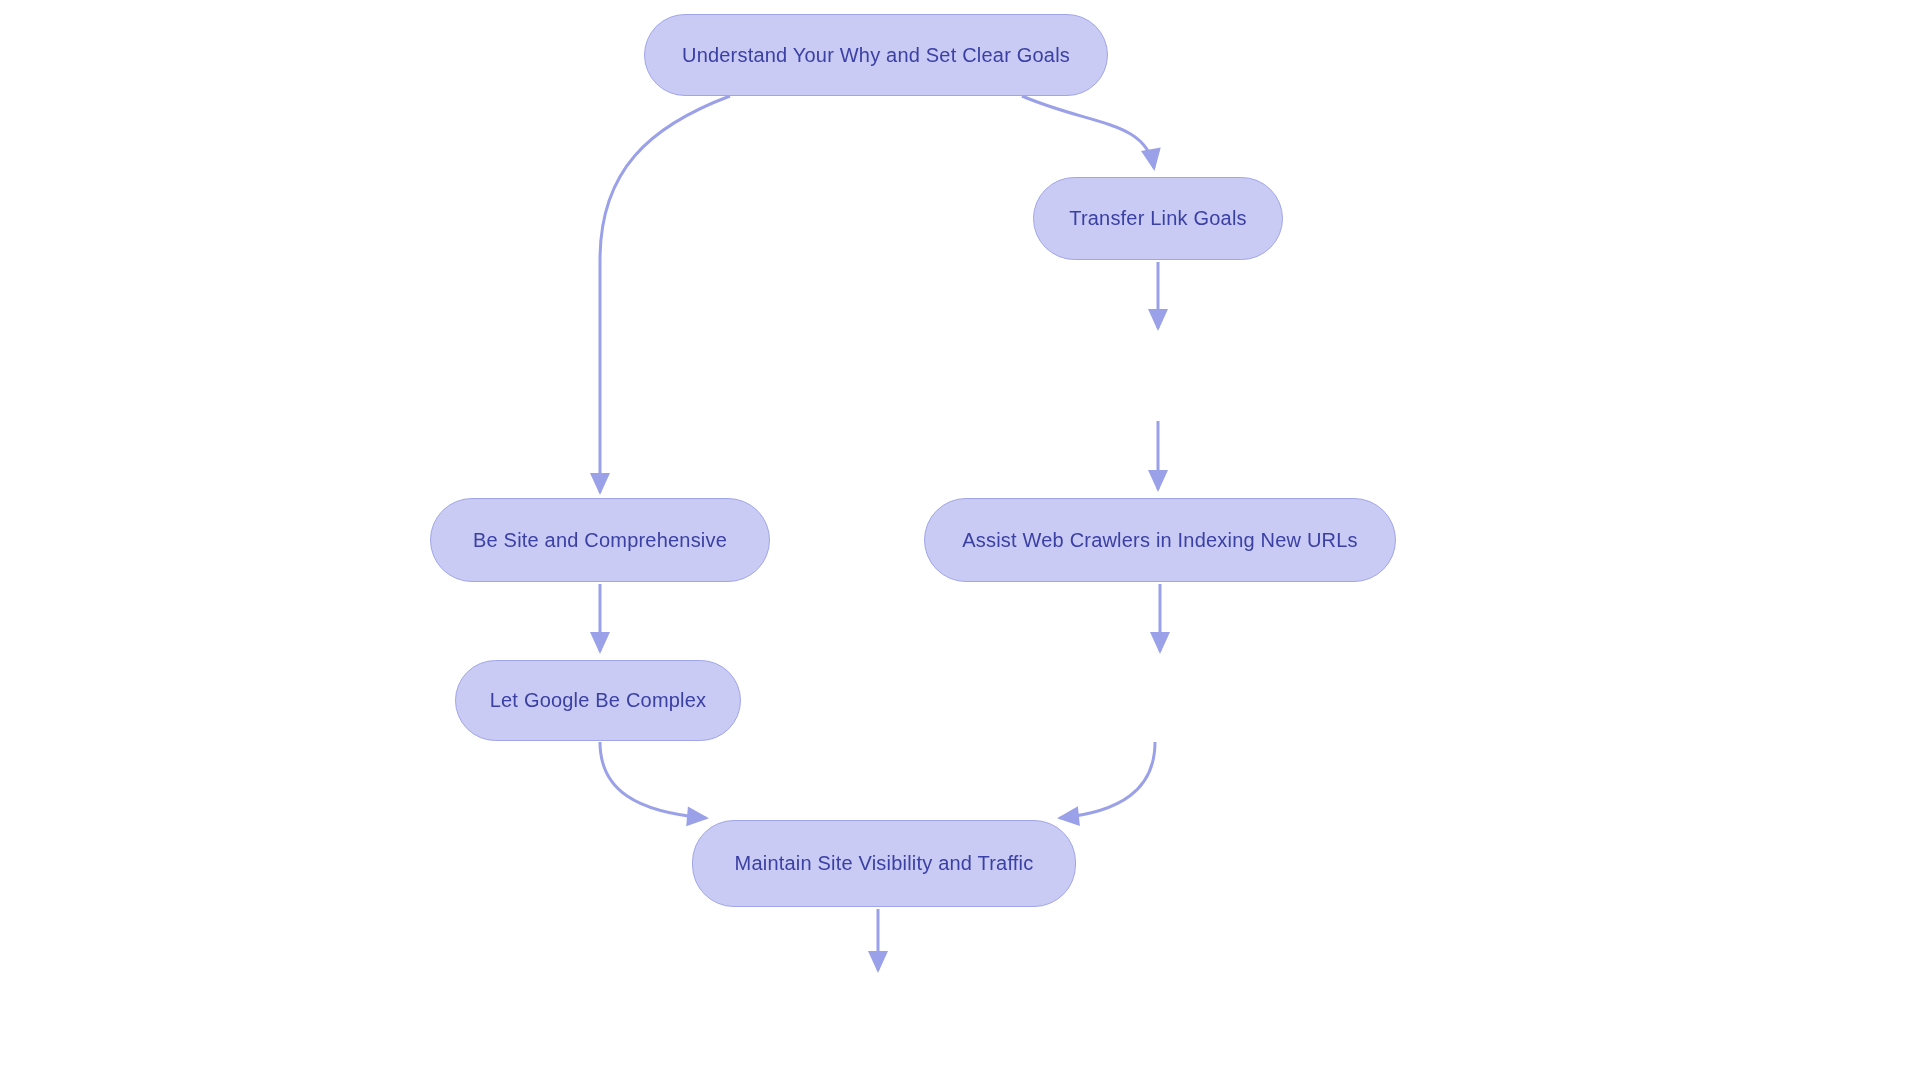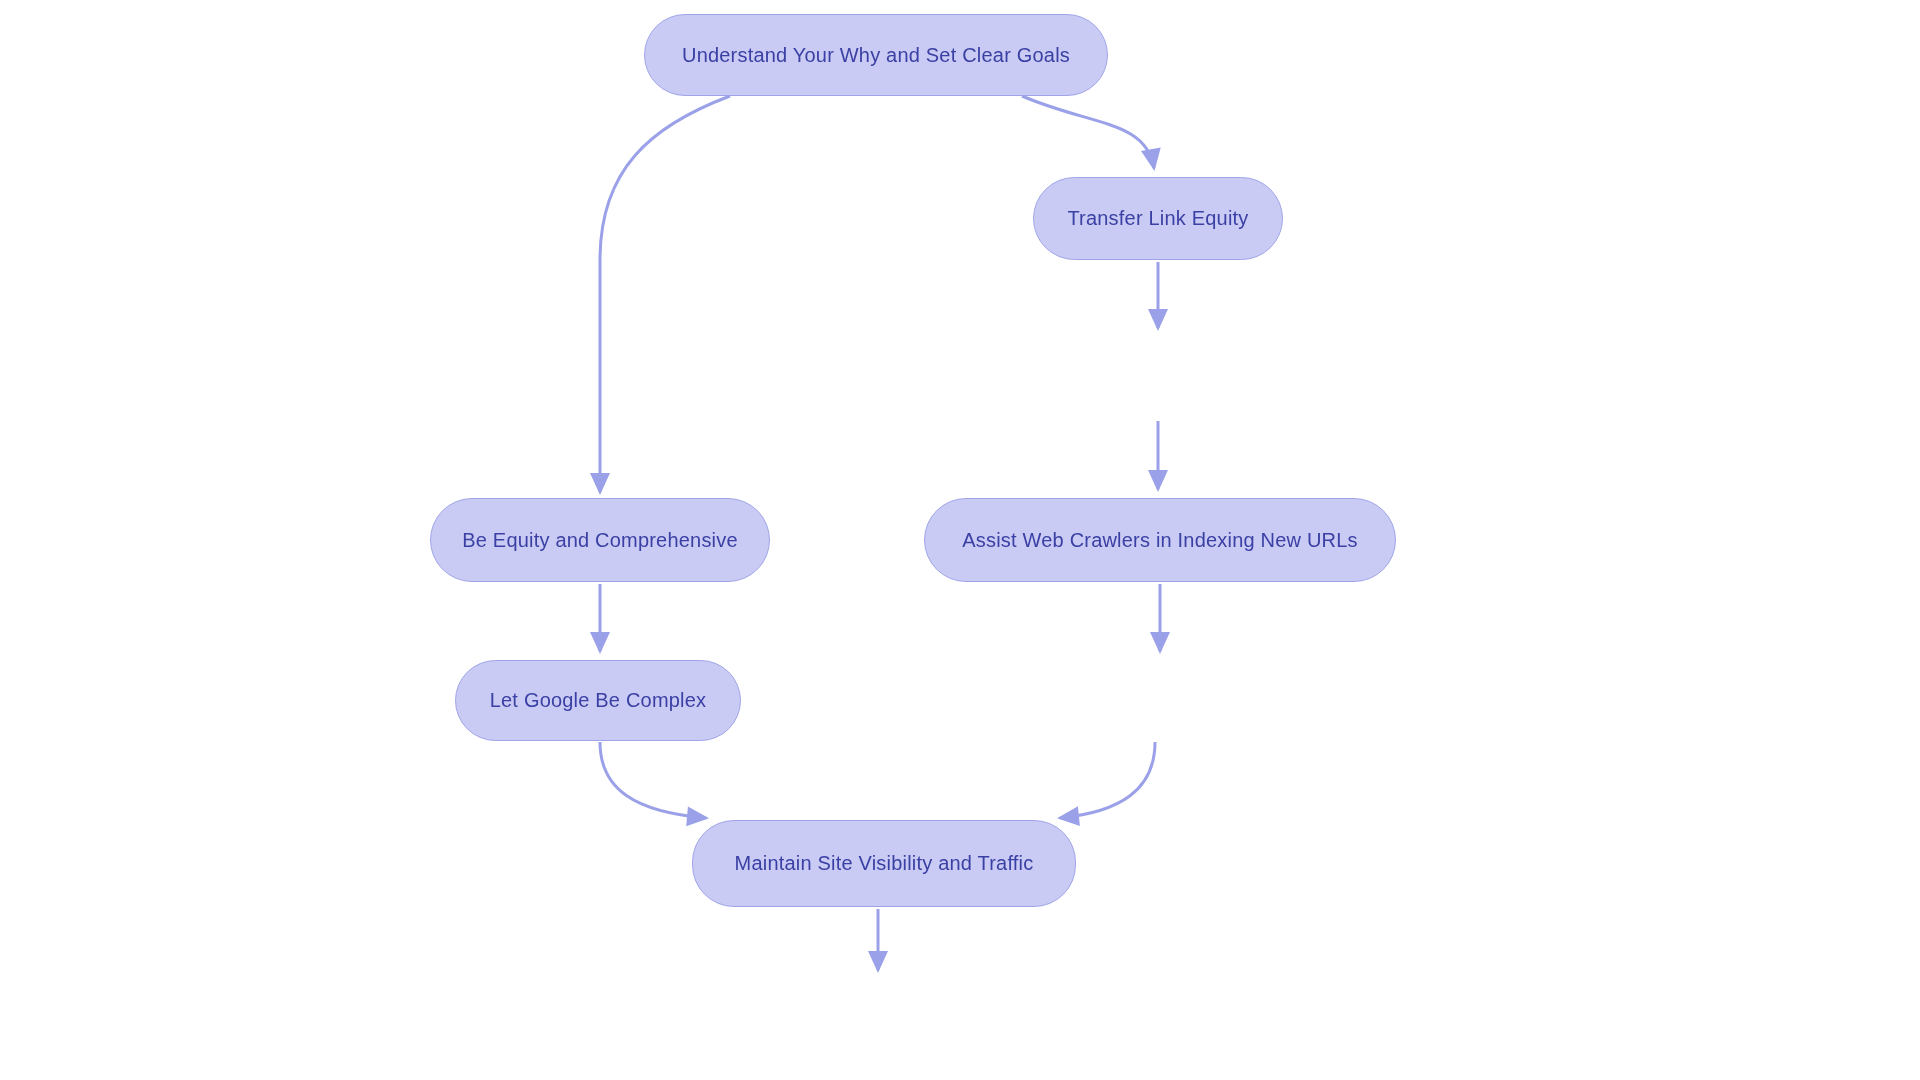--- a/index.html
+++ b/index.html
@@ -71,24 +71,24 @@
     <path class="edge" d="M 1158 421 L 1158 489" marker-end="url(#arrowhead)"></path>
     <path class="edge" d="M 600 584 L 600 651" marker-end="url(#arrowhead)"></path>
     <path class="edge" d="M 1160 584 L 1160 651" marker-end="url(#arrowhead)"></path>
     <path class="edge" d="M 600 742 C 600 790, 636 812, 706 818" marker-end="url(#arrowhead)"></path>
     <path class="edge" d="M 1155 742 C 1155 790, 1120 812, 1060 818" marker-end="url(#arrowhead)"></path>
     <path class="edge" d="M 878 909 L 878 970" marker-end="url(#arrowhead)"></path>
   </svg>
 
   <div class="node n-understand">Understand Your Why and Set Clear Goals</div>
 
-  <div class="node n-transfer">Transfer Link Equity</div>
+  <div class="node n-transfer">Transfer Link Goals</div>
 
 
-  <div class="node n-clear">Be Equity and Comprehensive</div>
+  <div class="node n-clear">Be Site and Comprehensive</div>
 
   <div class="node n-assist">Assist Web Crawlers in Indexing New URLs</div>
 
   <div class="node n-google">Let Google Be Complex</div>
 
 
   <div class="node n-maintain">Maintain Site Visibility and Traffic</div>
 
 
 </div>

